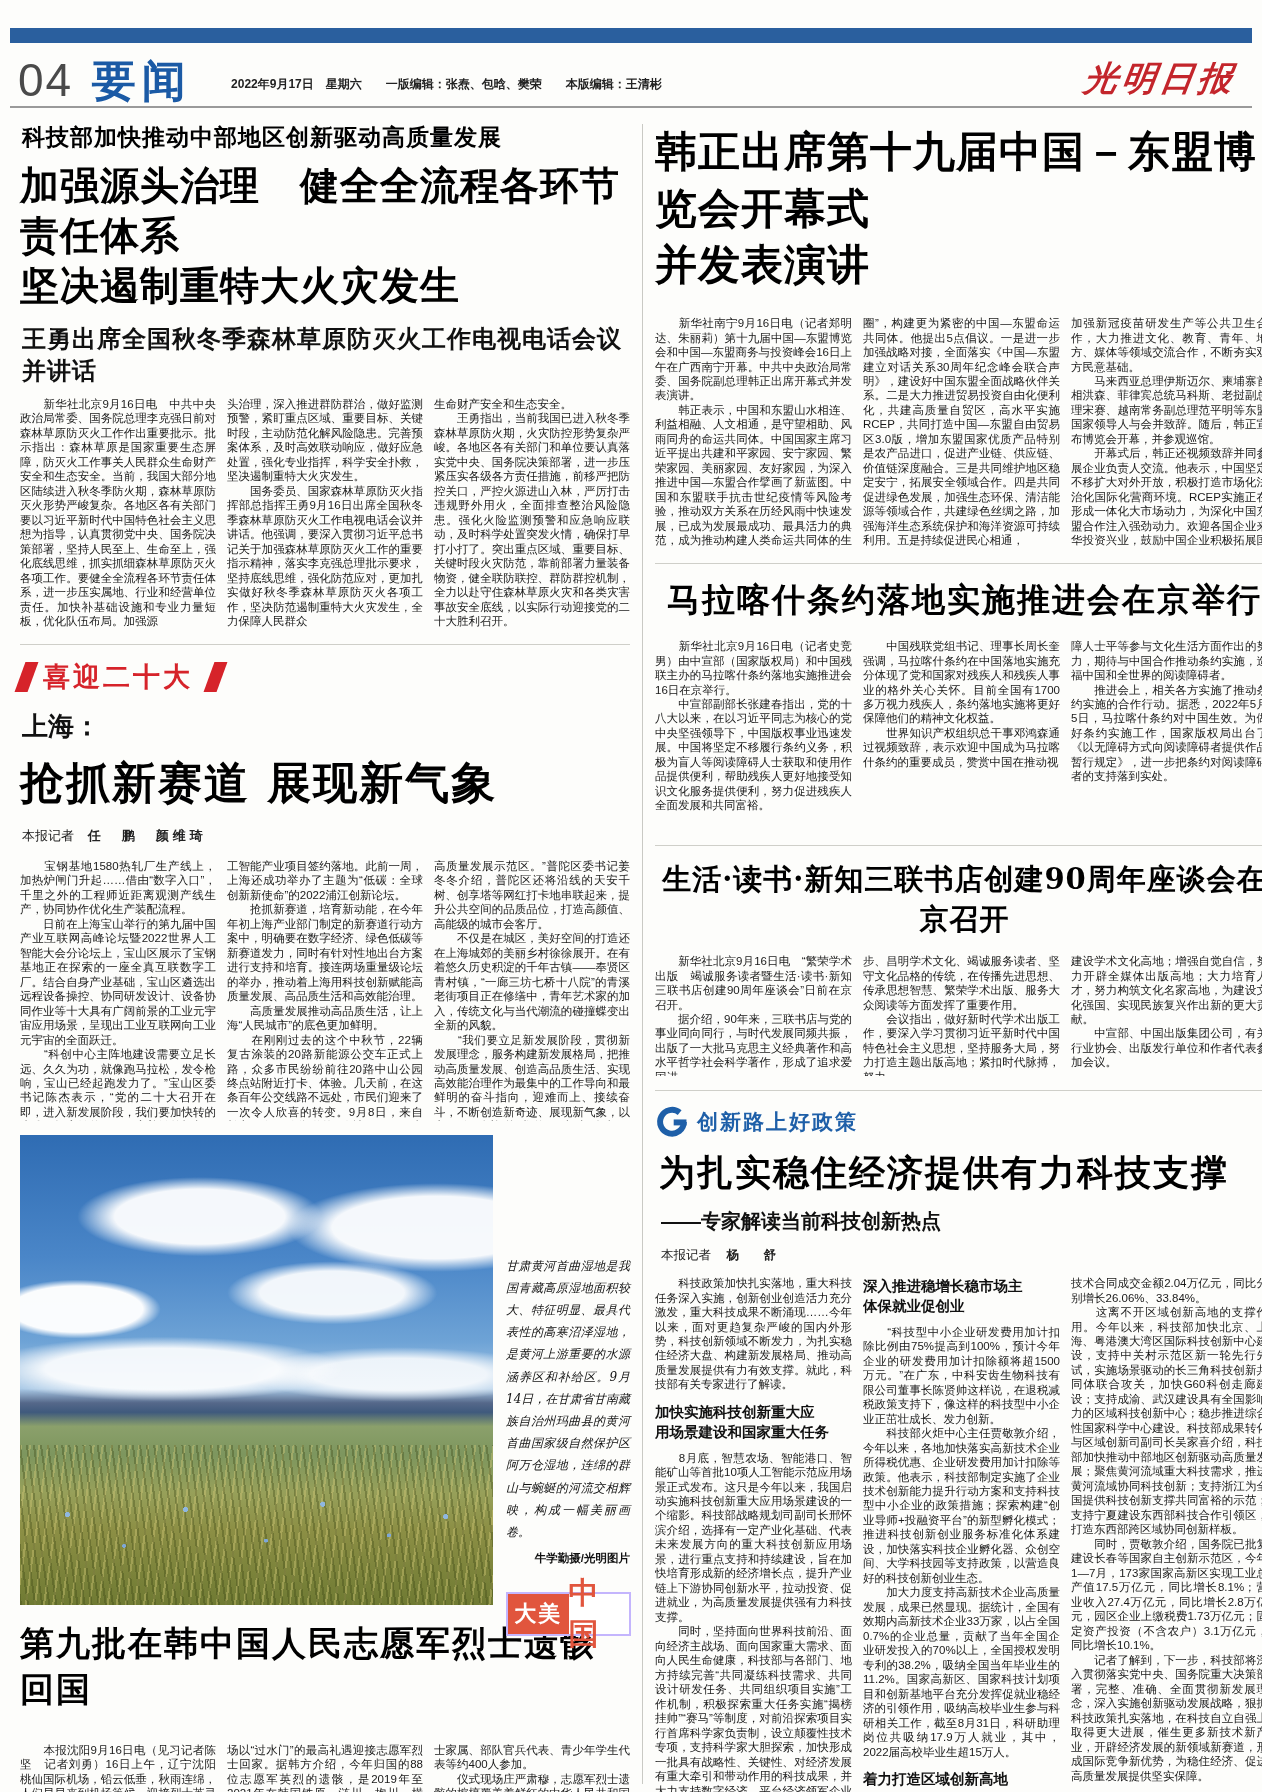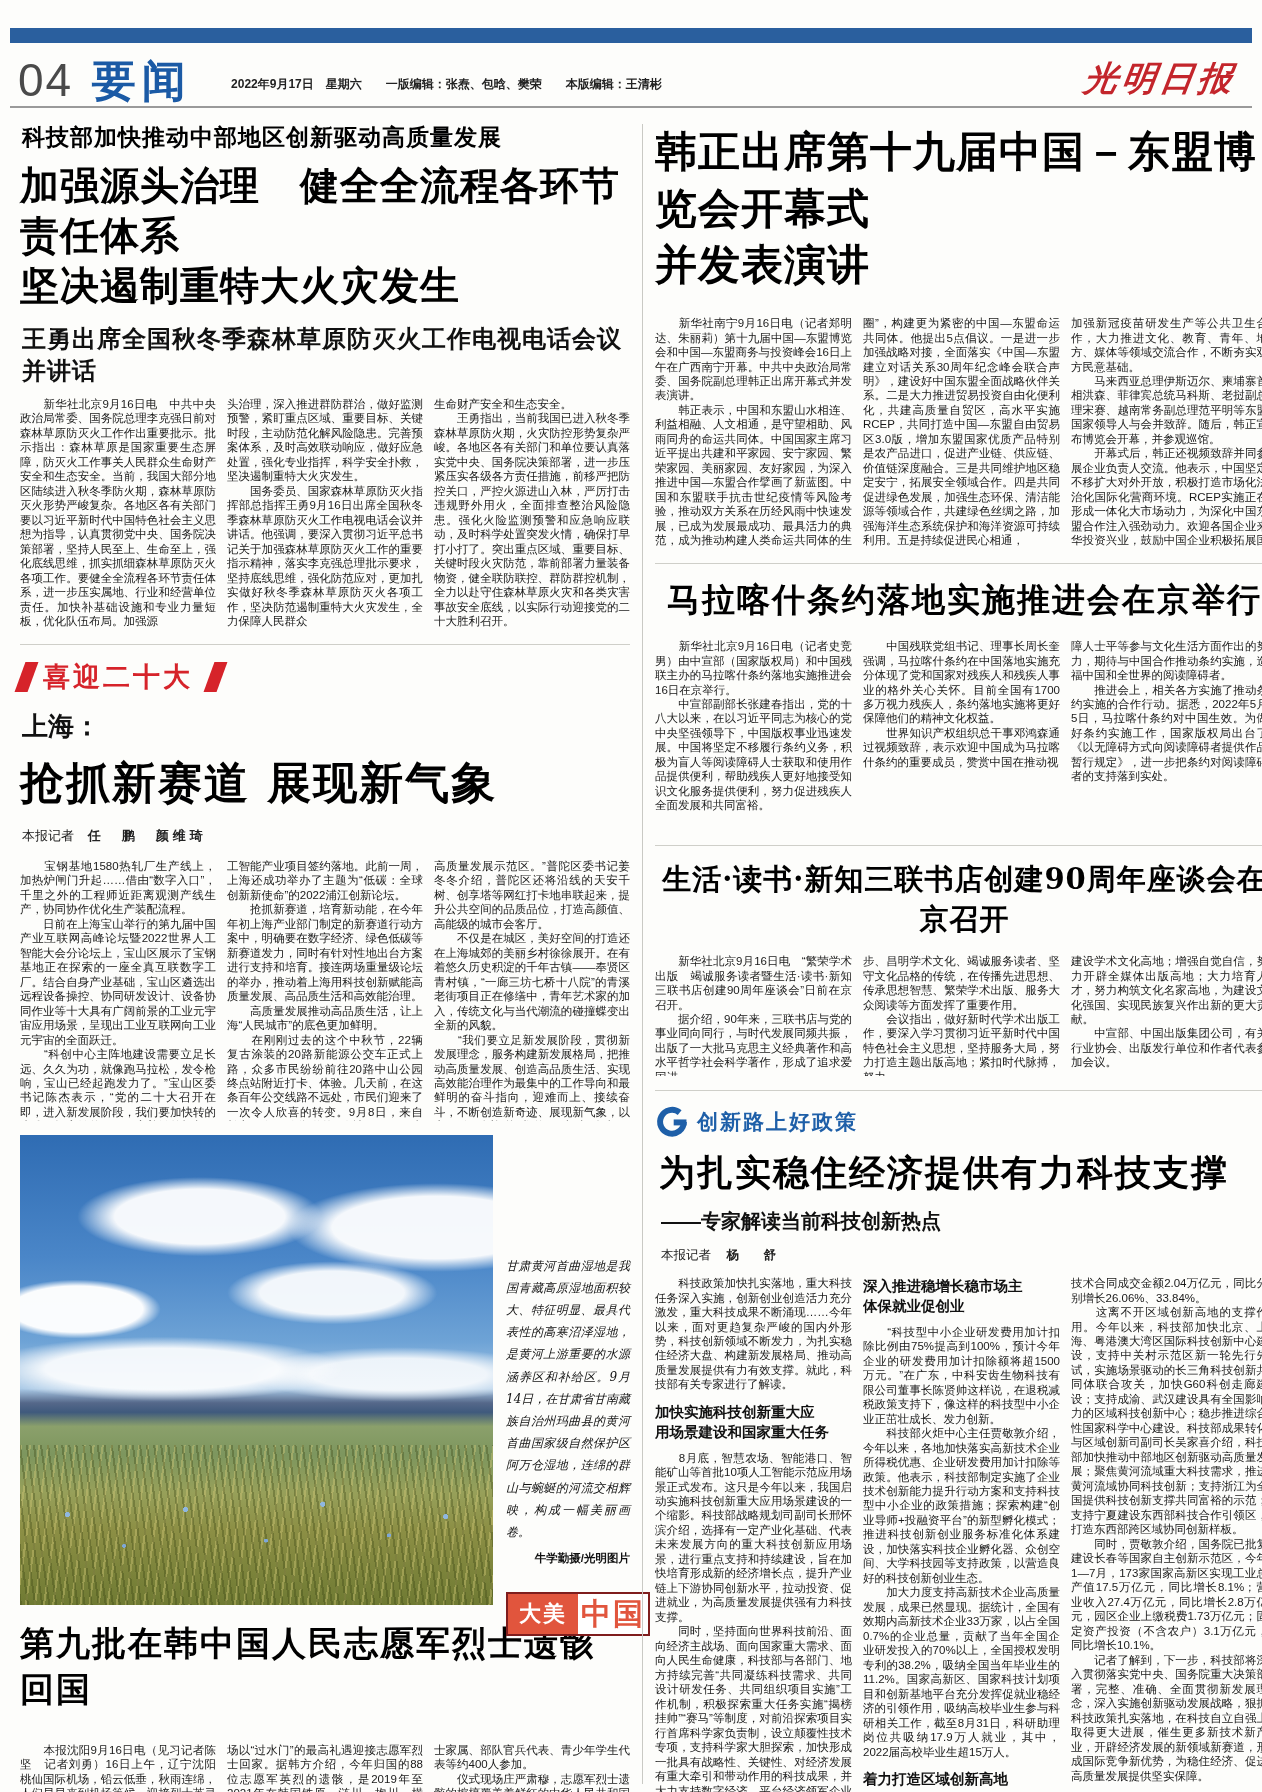--- a/index.html
+++ b/index.html
@@ -64,21 +64,21 @@
       radial-gradient(circle 3px at 22% 70%, #7ea7d8 60%, transparent 70%),
       radial-gradient(circle 4px at 35% 35%, #8fb7e0 60%, transparent 70%),
       radial-gradient(circle 3px at 52% 65%, #7ea7d8 60%, transparent 70%),
       radial-gradient(circle 4px at 64% 30%, #8fb7e0 60%, transparent 70%),
       radial-gradient(circle 3px at 78% 60%, #7ea7d8 60%, transparent 70%),
       radial-gradient(circle 4px at 90% 42%, #8fb7e0 60%, transparent 70%); }
   .caption-col { position:absolute; left:486px; top:120px; width:124px; }
   .caption { font-family:"DejaVu Serif","Liberation Serif",serif; font-style:italic;
     font-size:12px; line-height:1.85; text-align:justify; color:#111; }
   .credit { font-size:11.5px; font-weight:bold; text-align:right; margin-top:8px; }
-  .damei { display:flex; margin-top:26px; border:2px solid #7f1d1d; height:44px; width:144px; }
+  .damei { display:flex; margin-top:26px; border:2px solid #c4b5fd; height:44px; width:125px; }
   .damei .dm-left { width:50%; background:#e1553d; color:#fff; font-weight:900; font-size:22px;
     display:flex; align-items:center; justify-content:center; letter-spacing:2px;}
   .damei .dm-right { width:50%; background:#fff; color:#e1553d; font-weight:900; font-size:30px;
     display:flex; align-items:center; justify-content:center; letter-spacing:2px;}
 
   .martyr-title { font-size:34px; letter-spacing:2px; margin:16px 0 30px 0; }
 
   .hz-title { font-size:42px; line-height:1.35; margin:6px 0 22px 0; letter-spacing:1px;}
   .mk-title { font-size:33px; text-align:center; letter-spacing:2px; margin:10px 0 16px 0; }
   .sl-title { font-size:29px; text-align:center; letter-spacing:1px; margin:8px 0 14px 0; }

